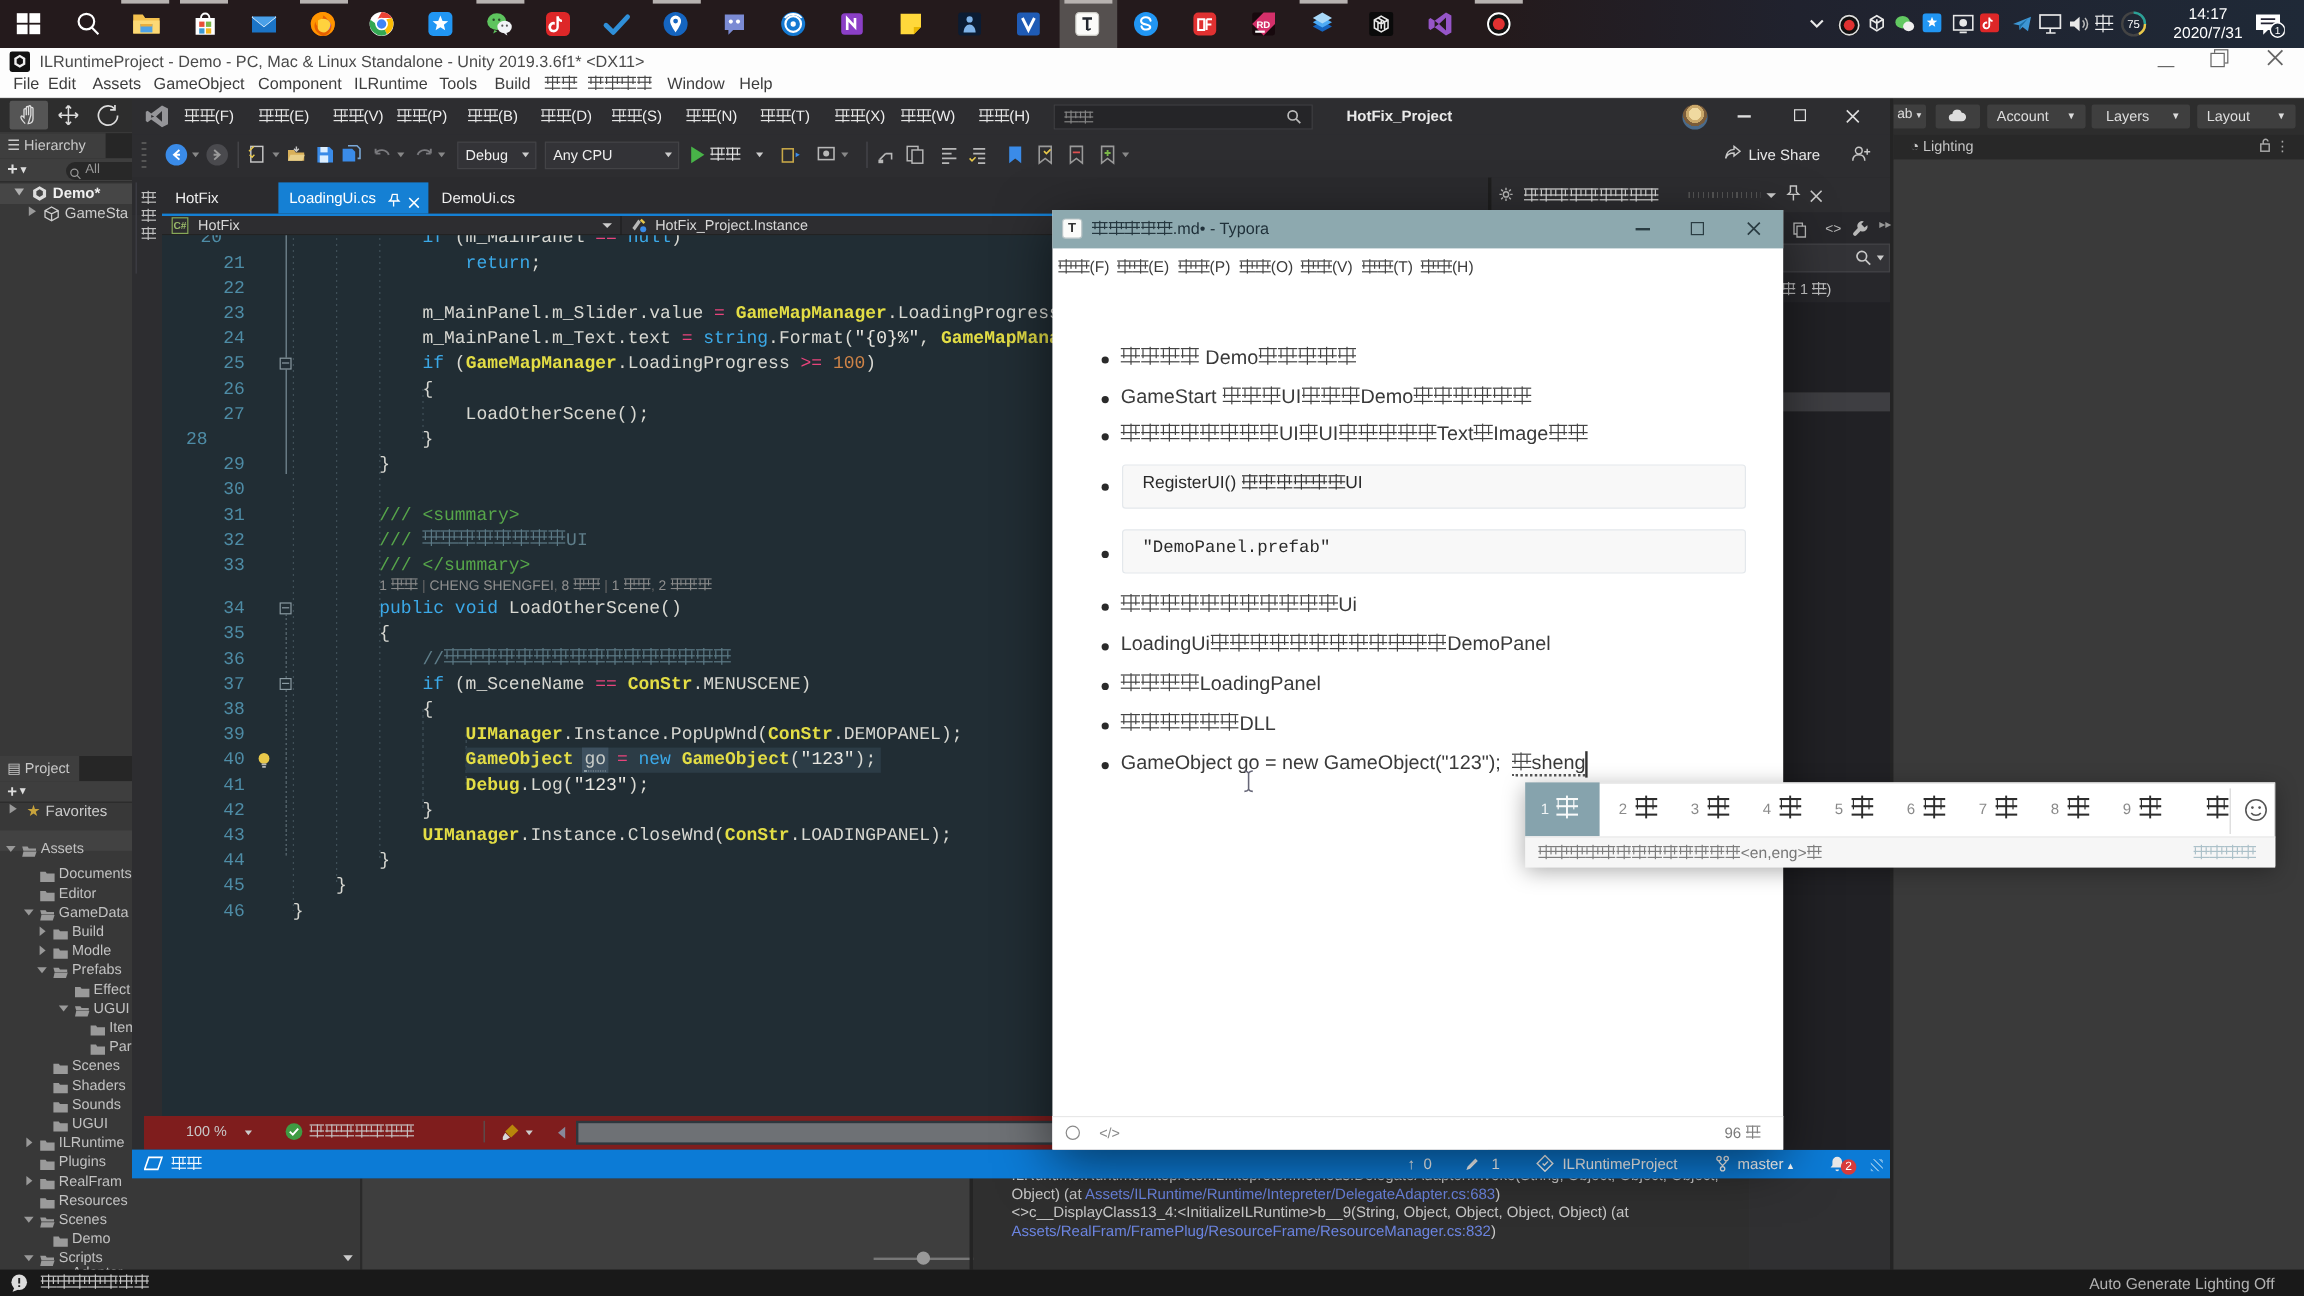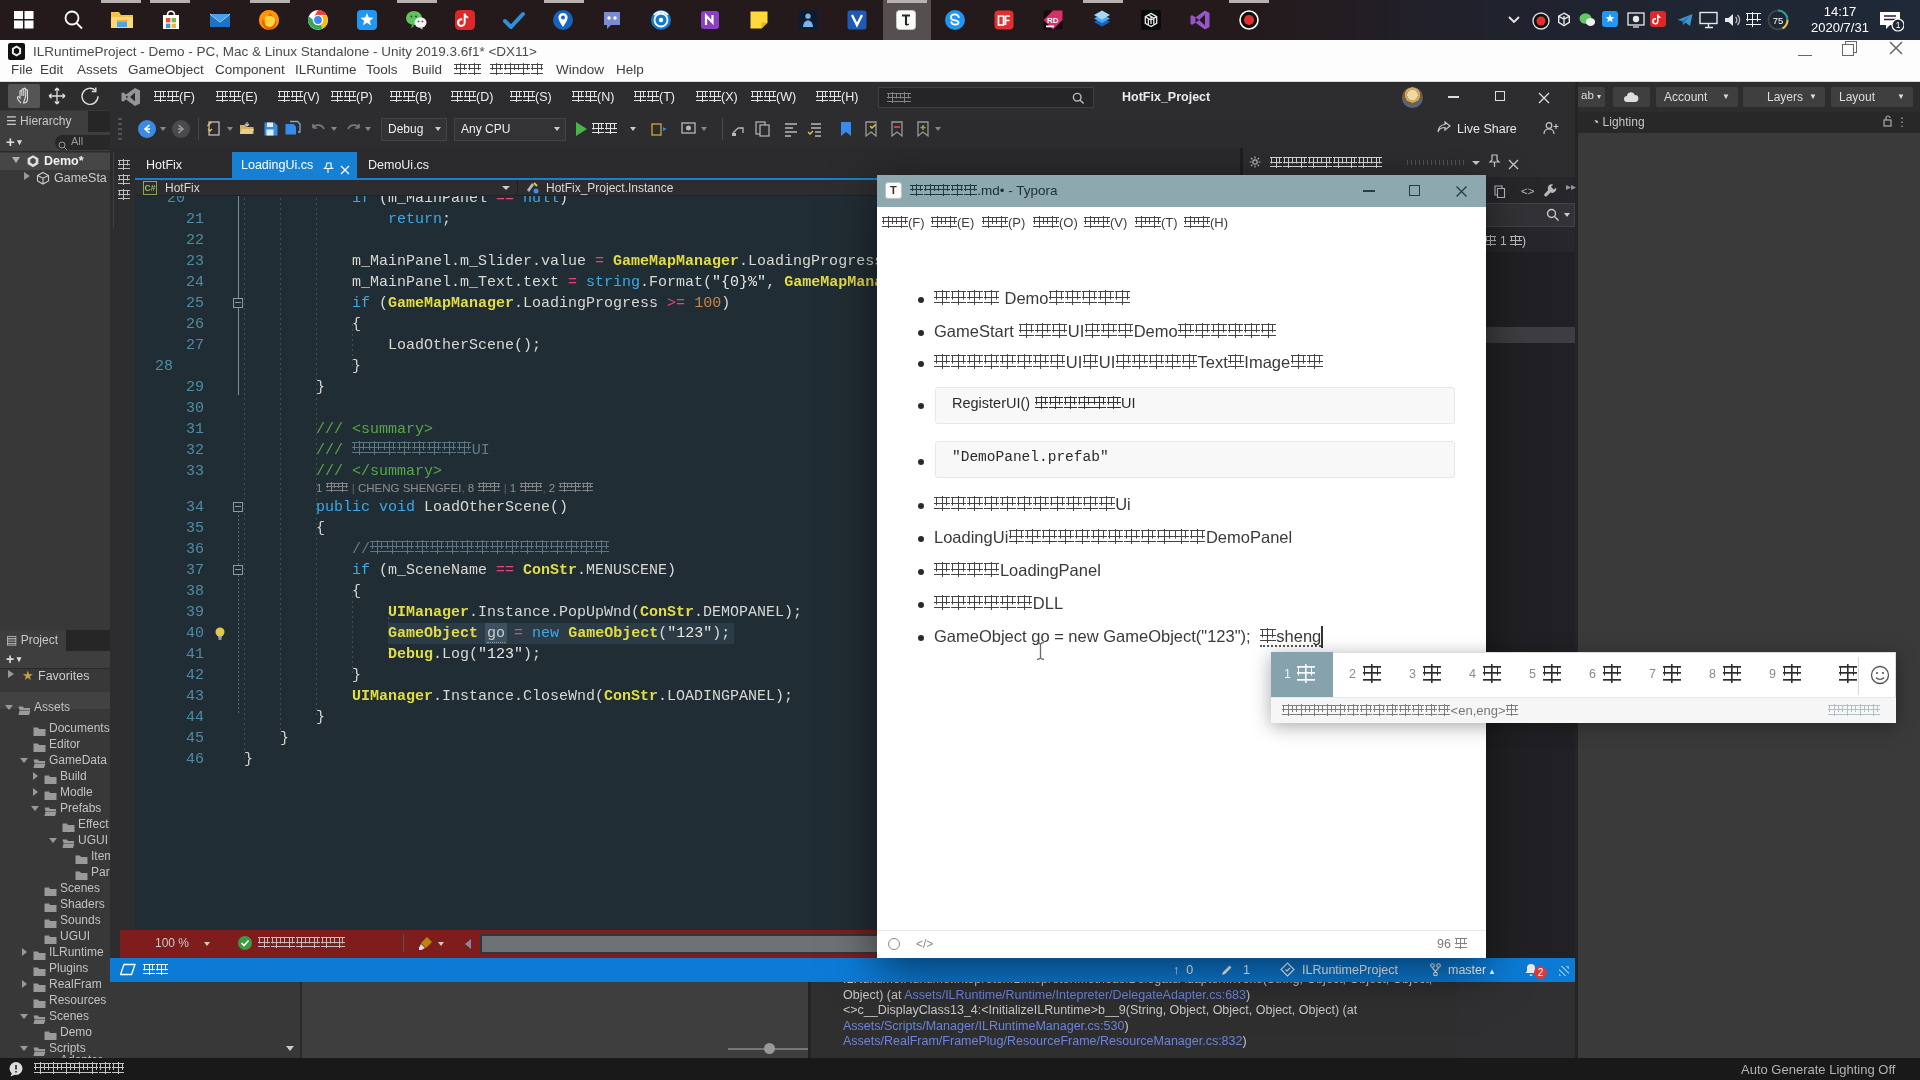--- a/index.html
+++ b/index.html
@@ -386,21 +386,21 @@
         <path d="M0.5 1.5 h4.5 l1 1.5 h6.5 v7 h-12z" fill="#9a9a9a"></path>
       </svg></div>
 <div class="a" style="left:60px;top:971px;color:#c2c2c2;font-size:12px;white-space:nowrap">Adapter</div>
 <div class="a" style="left:1575px;top:0;width:3px;height:976px;background:#242424"></div>
 <div class="a" style="left:1578px;top:0;width:342px;height:30px;background:#2d2d2d"></div>
 <div class="a" style="left:1578px;top:5px;width:27px;height:20px;background:#3f3f3f;border-radius:0 2px 2px 0;color:#ddd;font-size:11.5px;padding:2px 0 0 3px">ab <span style="font-size:8px">▾</span></div>
 <div class="a" style="left:1613px;top:5px;width:37px;height:20px;background:#3f3f3f;border-radius:2px;padding:3px 0 0 10px"><svg width="16" height="12" viewBox="0 0 16 12">
         <path d="M4 10 a3 3 0 0 1 0-6 a4 4 0 0 1 7.8-1 a3.5 3.5 0 0 1 .2 7z" fill="#ddd"></path>
       </svg></div>
 <div class="a" style="left:1656px;top:5px;width:82px;height:20px;background:#3f3f3f;border-radius:2px;color:#ddd;font-size:12px;padding:3px 8px 0 8px">Account<span style="float:right;font-size:8px;padding-top:2px">▼</span></div>
-<div class="a" style="left:1743px;top:5px;width:82px;height:20px;background:#3f3f3f;border-radius:2px;color:#ddd;font-size:12px;padding:3px 8px 0 24px">Layers<span style="float:right;font-size:8px;padding-top:2px">▼</span></div>
+<div class="a" style="left:1743px;top:5px;width:82px;height:20px;background:#3f3f3f;border-radius:2px;color:#ddd;font-size:12px;padding:3px 8px 0 12px">Layers<span style="float:right;font-size:8px;padding-top:2px">▼</span></div>
 <div class="a" style="left:1831px;top:5px;width:82px;height:20px;background:#3f3f3f;border-radius:2px;color:#ddd;font-size:12px;padding:3px 8px 0 8px">Layout<span style="float:right;font-size:8px;padding-top:2px">▼</span></div>
 <div class="a" style="left:1578px;top:30px;width:342px;height:21px;background:#282828;color:#c6c6c6;font-size:12px">
       <span style="position:absolute;left:14px;top:3px">◔ Lighting</span>
       <span style="position:absolute;right:26px;top:3px;width:11px;height:12px"><svg width="11" height="12" viewBox="0 0 11 12">
           <rect x="1" y="5" width="7" height="6" fill="none" stroke="#aaa" stroke-width="1.2"></rect>
           <path d="M3 5 V3 a2 2 0 0 1 4 0" fill="none" stroke="#aaa" stroke-width="1.2"></path>
         </svg></span>
       <span style="position:absolute;right:12px;top:3px;color:#aaa">⋮</span>
     </div>
 <div class="a" style="left:1578px;top:51px;width:342px;height:925px;background:#3a3a3a"></div>
@@ -409,21 +409,20 @@
 <div class="a" style="left:302px;top:898px;width:506px;height:78px;background:#3e3e3e"></div>
 <div class="a" style="left:286px;top:964px;width:0;height:0;border-top:5px solid #ccc;border-left:4px solid transparent;border-right:4px solid transparent"></div>
 <div class="a" style="left:728px;top:966px;width:94px;height:2px;background:#777"></div>
 <div class="a" style="left:764px;top:961px;width:11px;height:11px;background:#999;border-radius:50%"></div>
 <div class="a" style="left:808px;top:898px;width:3px;height:78px;background:#242424"></div>
 <div class="a" style="left:811px;top:898px;width:647px;height:78px;background:#2f2f2f;overflow:hidden">
 <div class="a" style="left:32px;top:-8px;width:600px;font-size:12.5px;line-height:15.6px;white-space:nowrap">
 <div><span style="color:#c8c8c8">ILRuntime.Runtime.Intepreter.ILIntepreter:Methods.DelegateAdapter:Invoke(String, Object, Object, Object,</span></div>
 <div><span style="color:#c8c8c8">Object) (at </span><span style="color:#6b84e0">Assets/ILRuntime/Runtime/Intepreter/DelegateAdapter.cs:683</span><span style="color:#c8c8c8">)</span></div>
 <div><span style="color:#c8c8c8">&lt;&gt;c__DisplayClass13_4:&lt;InitializeILRuntime&gt;b__9(String, Object, Object, Object, Object) (at</span></div>
-<div><span style="color:#6b84e0">Assets/Scripts/Manager/ILRuntimeManager.cs:530</span><span style="color:#c8c8c8">)</span></div>
 <div><span style="color:#6b84e0">Assets/RealFram/FramePlug/ResourceFrame/ResourceManager.cs:832</span><span style="color:#c8c8c8">)</span></div>
 </div>
 
 </div>
 <div class="a" style="left:1458px;top:898px;width:117px;height:78px;background:#303032"></div>
 <div class="a" style="left:0;top:976px;width:1920px;height:22px;background:#191919">
 <div class="a" style="left:8px;top:3px;width:16px;height:16px"><svg width="16" height="16" viewBox="0 0 16 16">
           <circle cx="8" cy="7.5" r="6.5" fill="#ddd"></circle>
           <path d="M4 12 l-1.5 3.5 5-2z" fill="#ddd"></path>
           <path d="M8 4 v4.5 M8 10 v1.5" stroke="#222" stroke-width="1.6"></path>

